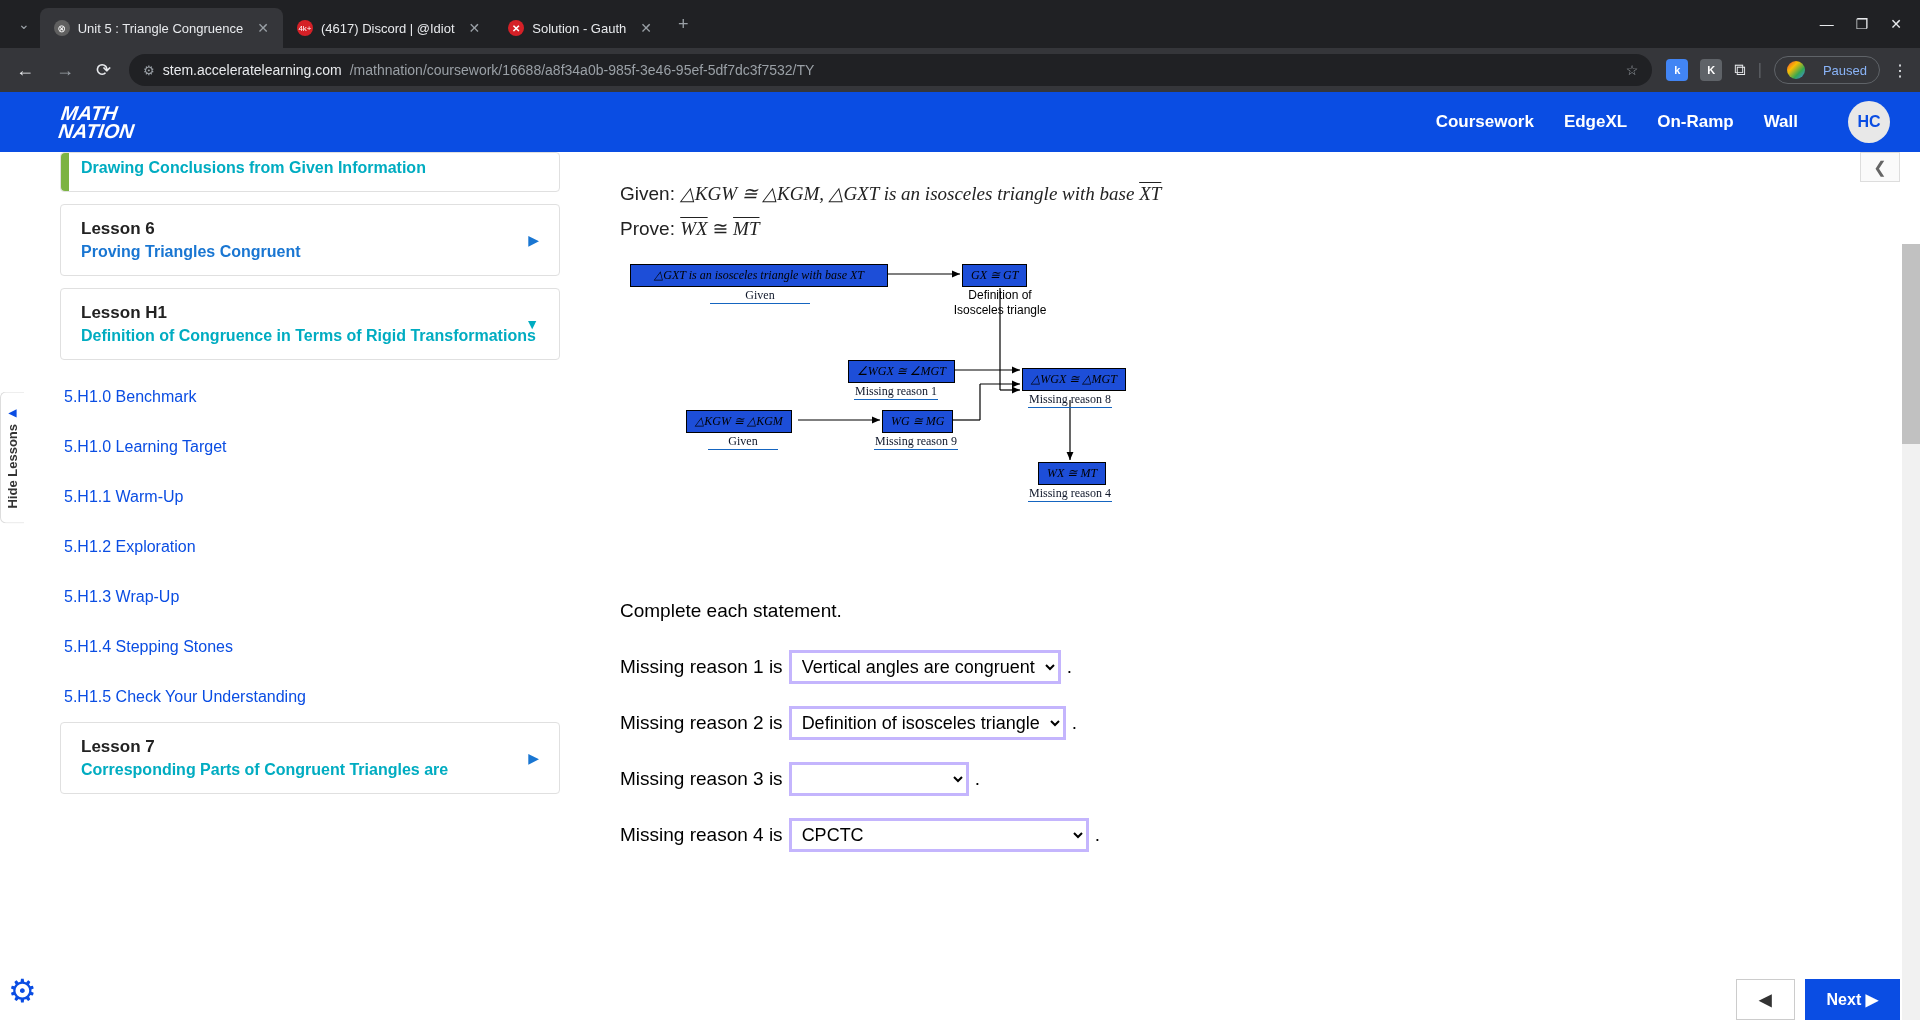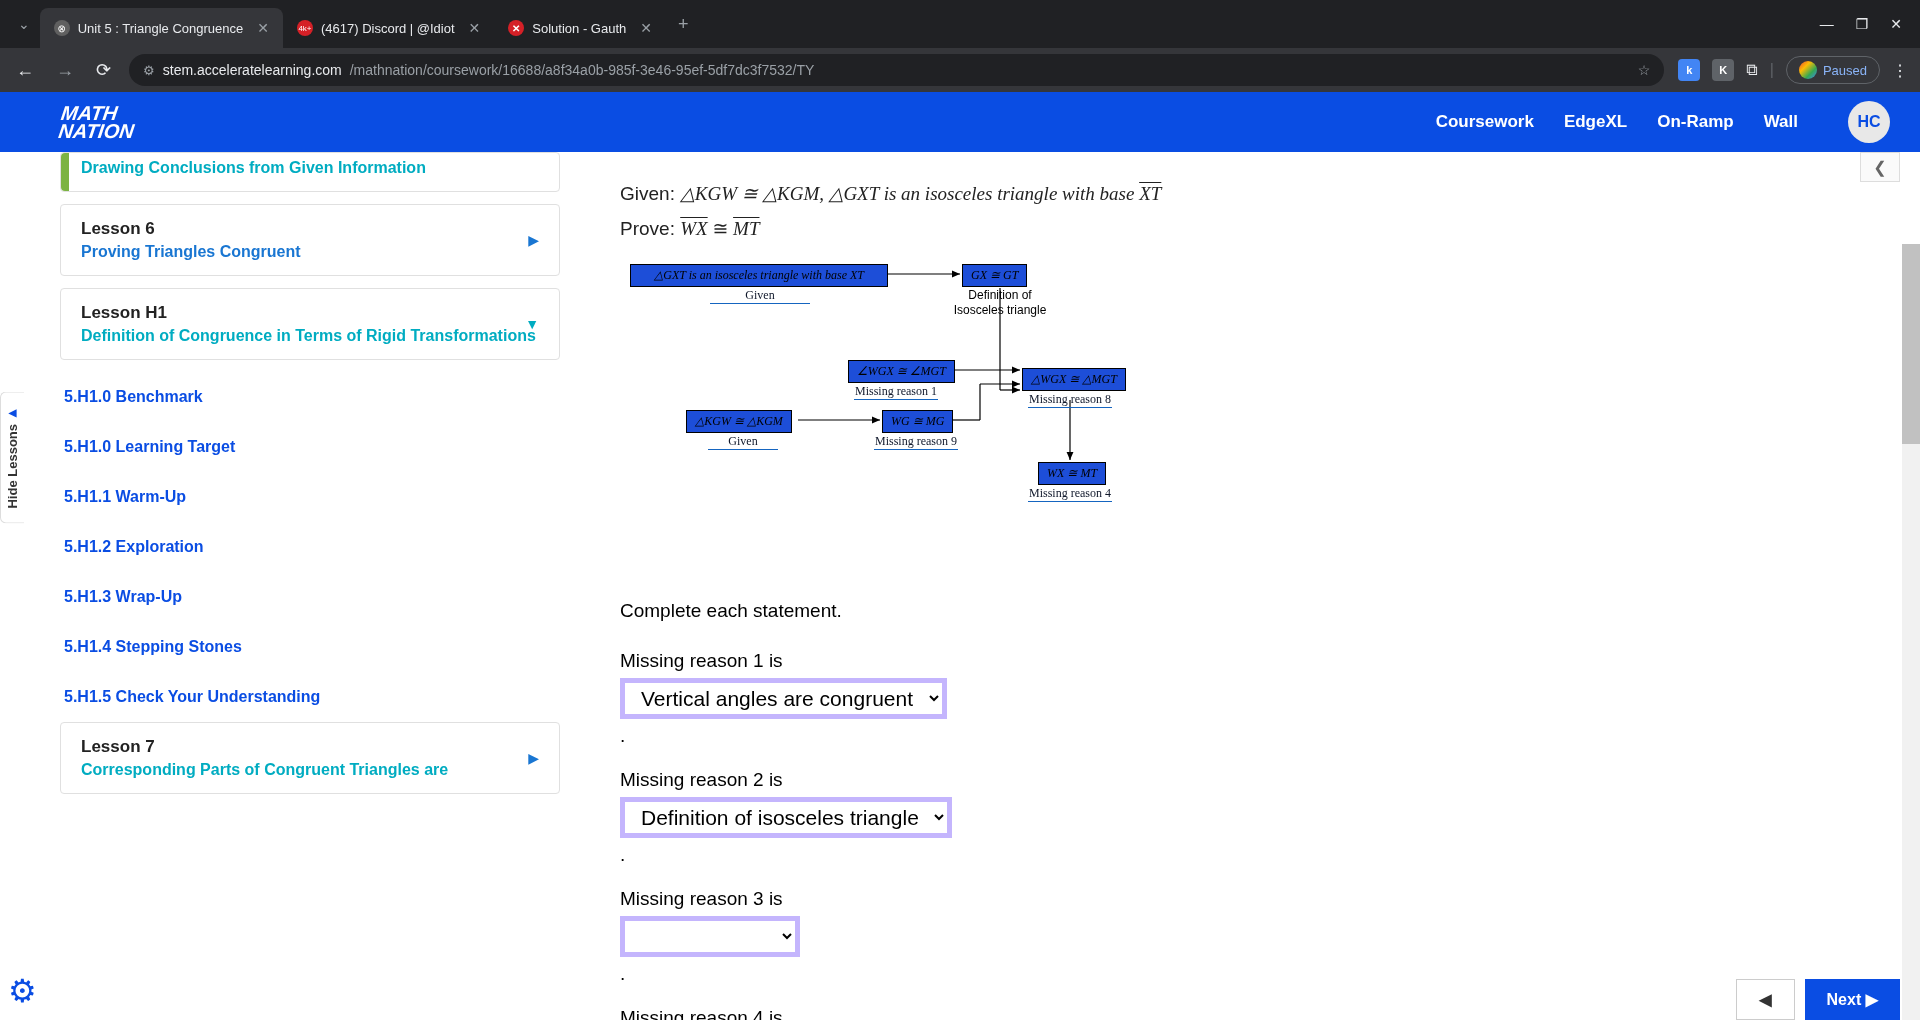--- a/index.html
+++ b/index.html
@@ -17,21 +17,21 @@
 .window-controls span { font-size: 14px; }
 
 .browser-bar { background: #35363a; height: 44px; display: flex; align-items: center; padding: 0 12px; gap: 14px; }
 .nav-btn { color: #9aa0a6; font-size: 18px; padding: 0 4px; }
 .nav-btn.enabled { color: #e8eaed; }
 .url-bar { flex: 1; background: #202124; border-radius: 20px; height: 32px; display: flex; align-items: center; padding: 0 14px; color: #9aa0a6; font-size: 14px; gap: 8px; }
 .url-text { color: #e8eaed; }
 .url-right { margin-left: auto; display: flex; gap: 14px; align-items: center; }
 .ext-icons { display: flex; gap: 12px; align-items: center; color: #e8eaed; }
 .ext-badge { width: 22px; height: 22px; border-radius: 4px; display: flex; align-items: center; justify-content: center; font-size: 11px; font-weight: bold; }
-.paused-pill { display: flex; align-items: center; gap: 6px; border: 1px solid #5f6368; border-radius: 16px; padding: 4px 12px; color: #8ab4f8; font-size: 13px; }
+.paused-pill { display: flex; align-items: center; gap: 18px; border: 1px solid #5f6368; border-radius: 16px; padding: 4px 12px; color: #8ab4f8; font-size: 13px; }
 .paused-dot { width: 18px; height: 18px; border-radius: 50%; background: linear-gradient(135deg,#ea4335,#fbbc04,#34a853,#4285f4); }
 
 
 .app-header { background: #0A4DE3; height: 60px; display: flex; align-items: center; padding: 0 30px 0 60px; color: #fff; }
 .logo { font-family: "Arial Black", sans-serif; font-style: italic; font-weight: 900; font-size: 20px; line-height: 0.9; transform: skewX(-8deg); }
 .logo-top { display: block; }
 .header-nav { margin-left: auto; display: flex; gap: 30px; align-items: center; font-size: 17px; font-weight: 600; }
 .header-nav span { cursor: pointer; }
 .avatar { width: 42px; height: 42px; border-radius: 50%; background: #e8e8e8; color: #0A4DE3; display: flex; align-items: center; justify-content: center; font-weight: 700; font-size: 16px; margin-left: 20px; }
 
@@ -41,39 +41,39 @@
 .hide-tab::after { content: "◀"; transform: rotate(180deg); font-size: 10px; color: #0A4DE3; }
 
 .sidebar { width: 580px; padding: 0 20px 0 60px; overflow-y: auto; }
 .lesson-card { background: #fff; border: 1px solid #e0e0e0; border-radius: 4px; margin-bottom: 12px; padding: 14px 20px; position: relative; }
 .lesson-card.bar::before { content: ""; position: absolute; left: 0; top: 0; bottom: 0; width: 8px; background: #7cb342; border-radius: 4px 0 0 4px; }
 .lesson-num { font-size: 17px; font-weight: 700; color: #222; margin-bottom: 4px; }
 .lesson-title { font-size: 16px; font-weight: 600; color: #1976d2; }
 .lesson-title.cyan { color: #00acc1; }
 .expand { position: absolute; right: 20px; top: 50%; transform: translateY(-50%); color: #1976d2; font-size: 14px; }
 .expand.down { color: #00acc1; }
-.sub-item { padding: 16px 4px; font-size: 16px; font-weight: 700; color: #0A4DE3; }
+.sub-item { padding: 16px 4px; font-size: 16px; font-weight: 400; color: #0A4DE3; }
 
 .main { flex: 1; padding: 30px 80px 0 40px; overflow-y: auto; position: relative; }
 .collapse-btn { position: absolute; right: 20px; top: 0; width: 40px; height: 30px; border: 1px solid #ddd; display: flex; align-items: center; justify-content: center; font-size: 16px; color: #666; background: #fafafa; }
 .statement { font-size: 19px; color: #222; margin-bottom: 12px; font-family: Georgia, serif; }
 .mi { font-style: italic; font-family: Georgia, serif; }
 .overline { text-decoration: overline; }
 
 
 .flowchart { position: relative; height: 280px; margin: 20px 0 60px 0; }
 .fbox { position: absolute; border: 1.5px solid #000; background: #1d4ed8; padding: 3px 8px; font-size: 12px; text-align: center; font-family: Georgia, serif; }
 .freason { position: absolute; font-size: 12px; color: #0f172a; text-align: center; font-family: Georgia, serif; border-bottom: 1px solid #1565c0; }
 .freason.black { color: #000; border-bottom-color: #000; }
 svg.arrows { position: absolute; top: 0; left: 0; width: 100%; height: 100%; pointer-events: none; }
 
 
 .qheading { font-size: 19px; margin-bottom: 28px; }
-.qrow { display: flex; align-items: flex-start; font-size: 19px; margin-bottom: 22px; gap: 6px; flex-direction: column; }
-.qrow select { font-size: 21px; padding: 3px 12px; min-width: 190px; border: 5px solid #c4b5fd; background: #fff; }
+.qrow { display: flex; align-items: center; font-size: 19px; margin-bottom: 22px; gap: 6px; }
+.qrow select { font-size: 18px; padding: 3px 6px; min-width: 190px; border: 3px solid #c4b5fd; background: #fff; }
 
 
 .footer-nav { position: absolute; bottom: 0; right: 20px; display: flex; gap: 10px; }
 .footer-btn { padding: 10px 22px; font-size: 16px; font-weight: 600; display: flex; align-items: center; gap: 8px; }
 .footer-btn.prev { background: #fff; border: 1px solid #ccc; color: #333; }
 .footer-btn.next { background: #0A4DE3; color: #fff; border: none; }
 
 .gear { position: absolute; bottom: 8px; left: 8px; width: 40px; height: 40px; color: #0A4DE3; font-size: 32px; z-index: 20; }
 
 .scrollbar { position: absolute; right: 0; top: 92px; bottom: 0; width: 18px; background: #f1f1f1; }

